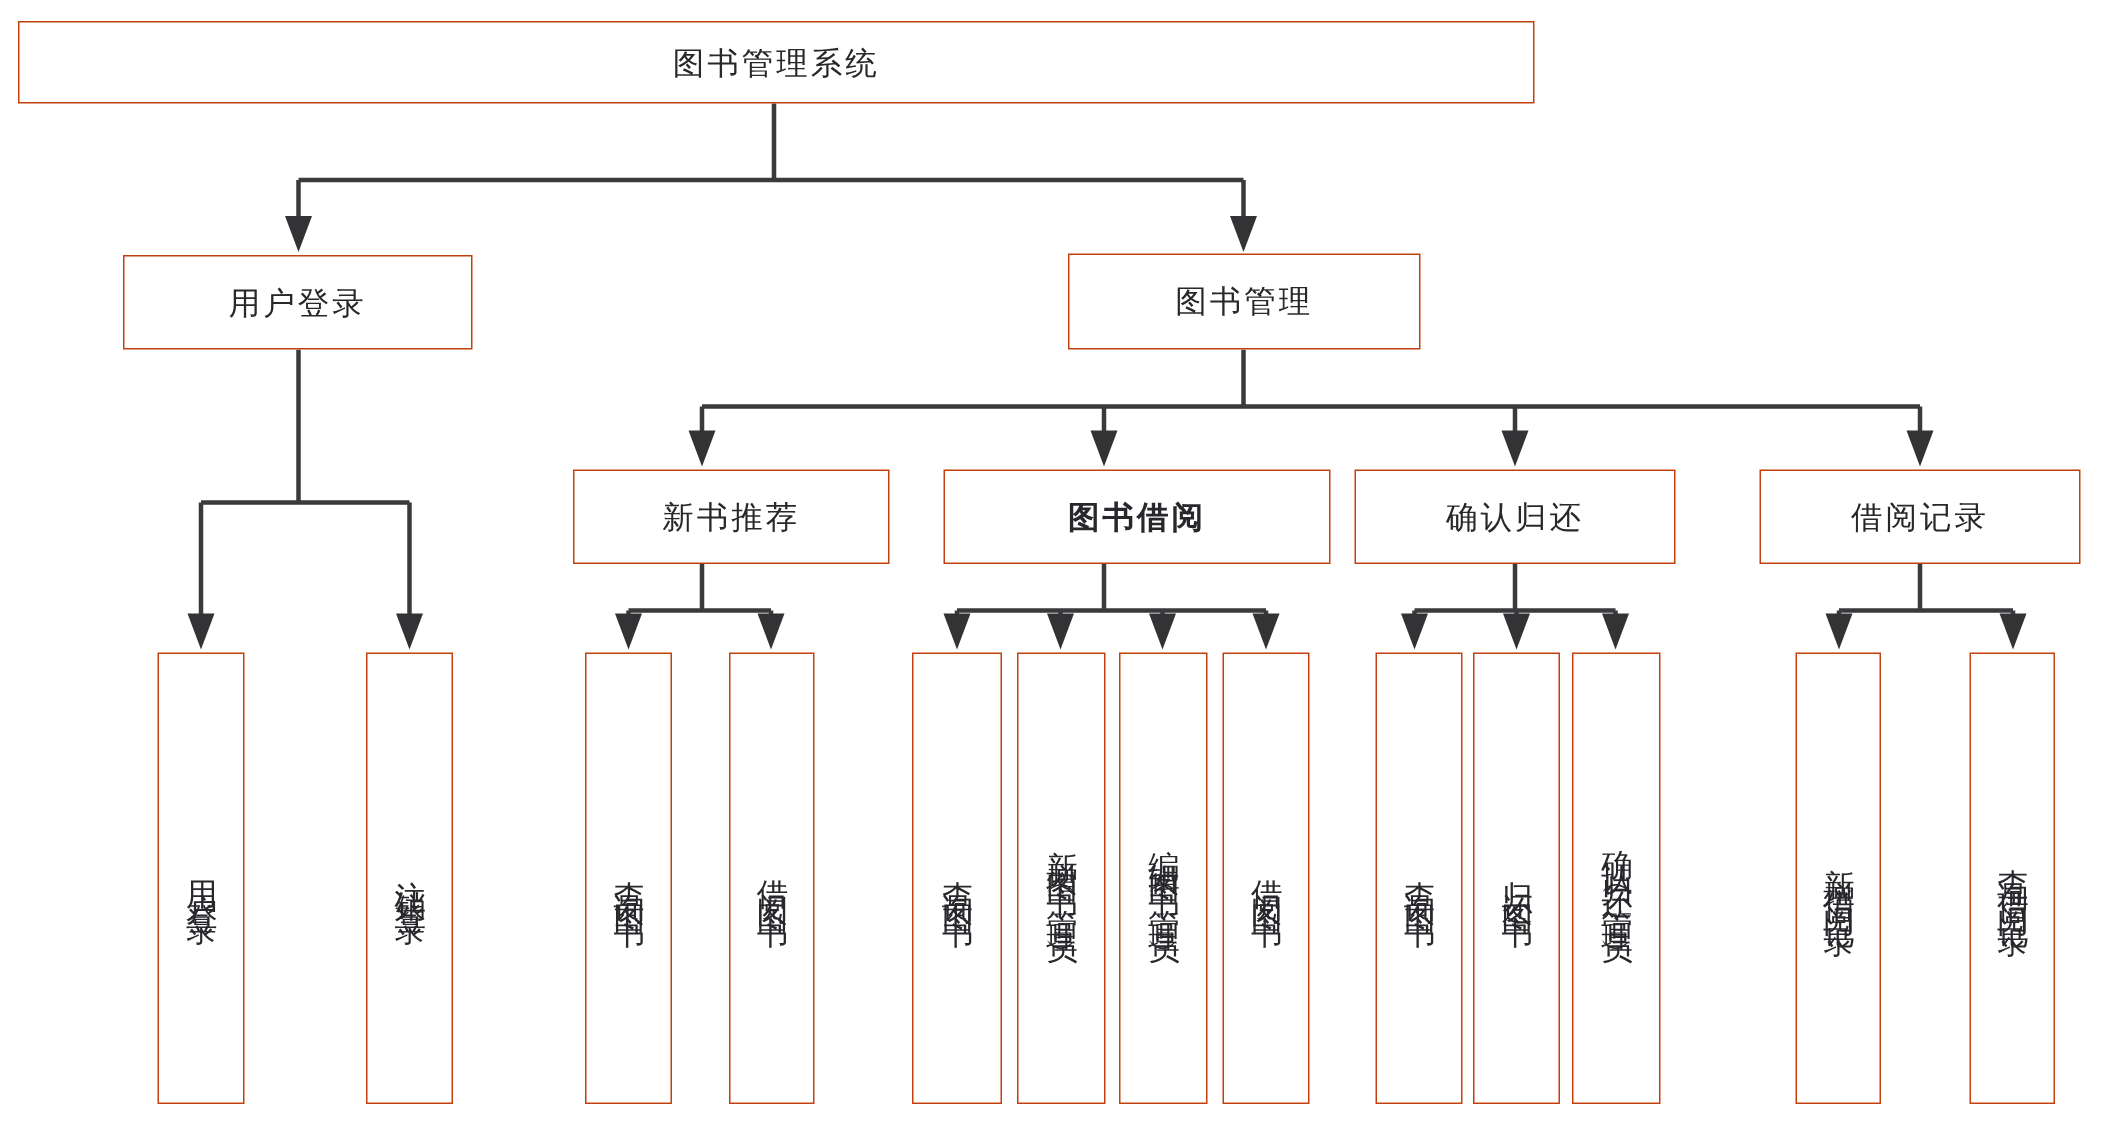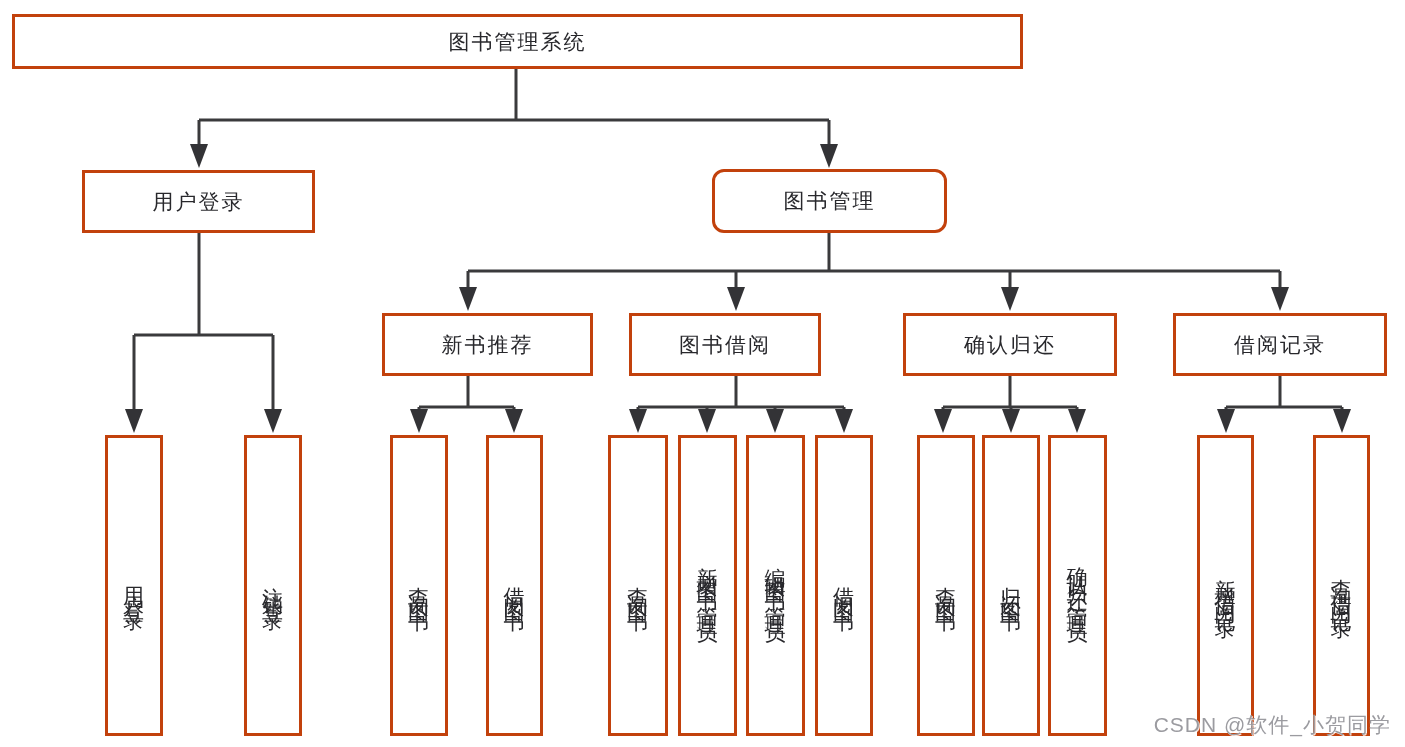--- a/index.html
+++ b/index.html
@@ -19,21 +19,21 @@
     position: absolute;
     left: 0;
     top: 0;
     width: 1405px;
     height: 747px;
     pointer-events: none;
   }
   .node {
     position: absolute;
     box-sizing: border-box;
-    border: 3px solid #c2410c;
+    border: 1px solid #c2410c;
     background: #ffffff;
     display: flex;
     align-items: center;
     justify-content: center;
     font-size: 21px;
     color: #28282c;
     letter-spacing: 2px;
     text-align: left;
     white-space: nowrap;
   }
@@ -41,24 +41,24 @@
     writing-mode: vertical-rl;
     text-orientation: mixed;
     letter-spacing: 8px;
     white-space: normal;
     line-height: 1.0;
   }
   
   .n-root            { left: 12px;   top: 14px;  width: 1011px; height: 55px; }
   
   .n-user-login      { left: 82px;   top: 170px; width: 233px;  height: 63px; }
-  .n-book-mgmt       { left: 712px;  top: 169px; width: 235px;  height: 64px; border-radius: 12px; }
+  .n-book-mgmt       { left: 712px;  top: 169px; width: 235px;  height: 64px; }
   
   .n-new-books       { left: 363px;  top: 313px; width: 211px;  height: 63px; margin-left: 19px; }
-  .n-book-borrow     { left: 629px;  top: 313px; width: 192px;  height: 63px; }
+  .n-book-borrow     { left: 629px;  top: 313px; width: 258px;  height: 63px; font-weight: bold; }
   .n-current-borrow  { left: 903px;  top: 313px; width: 214px;  height: 63px; }
   .n-borrow-records  { left: 1173px; top: 313px; width: 214px;  height: 63px; }
   
   .n-leaf-a1 { left: 105px;  top: 435px; width: 58px; height: 301px; }
   .n-leaf-a2 { left: 244px;  top: 435px; width: 58px; height: 301px; }
   .n-leaf-b1 { left: 390px;  top: 435px; width: 58px; height: 301px; }
   .n-leaf-b2 { left: 486px;  top: 435px; width: 57px; height: 301px; }
   .n-leaf-c1 { left: 608px;  top: 435px; width: 60px; height: 301px; }
   .n-leaf-c2 { left: 678px;  top: 435px; width: 59px; height: 301px; }
   .n-leaf-c3 { left: 746px;  top: 435px; width: 59px; height: 301px; }
@@ -140,14 +140,13 @@
   <div class="node vert n-leaf-c3">编辑图书（管理员）</div>
   <div class="node vert n-leaf-c4">借阅图书</div>
 
   <div class="node vert n-leaf-d1">查询图书</div>
   <div class="node vert n-leaf-d2">归还图书</div>
   <div class="node vert n-leaf-d3">确认归还（管理员）</div>
 
   <div class="node vert n-leaf-e1">新增借阅记录</div>
   <div class="node vert n-leaf-e2">查询借阅记录</div>
 
-  <div class="watermark">CSDN @软件_小贺同学</div>
 </div>
 
 </body></html>

